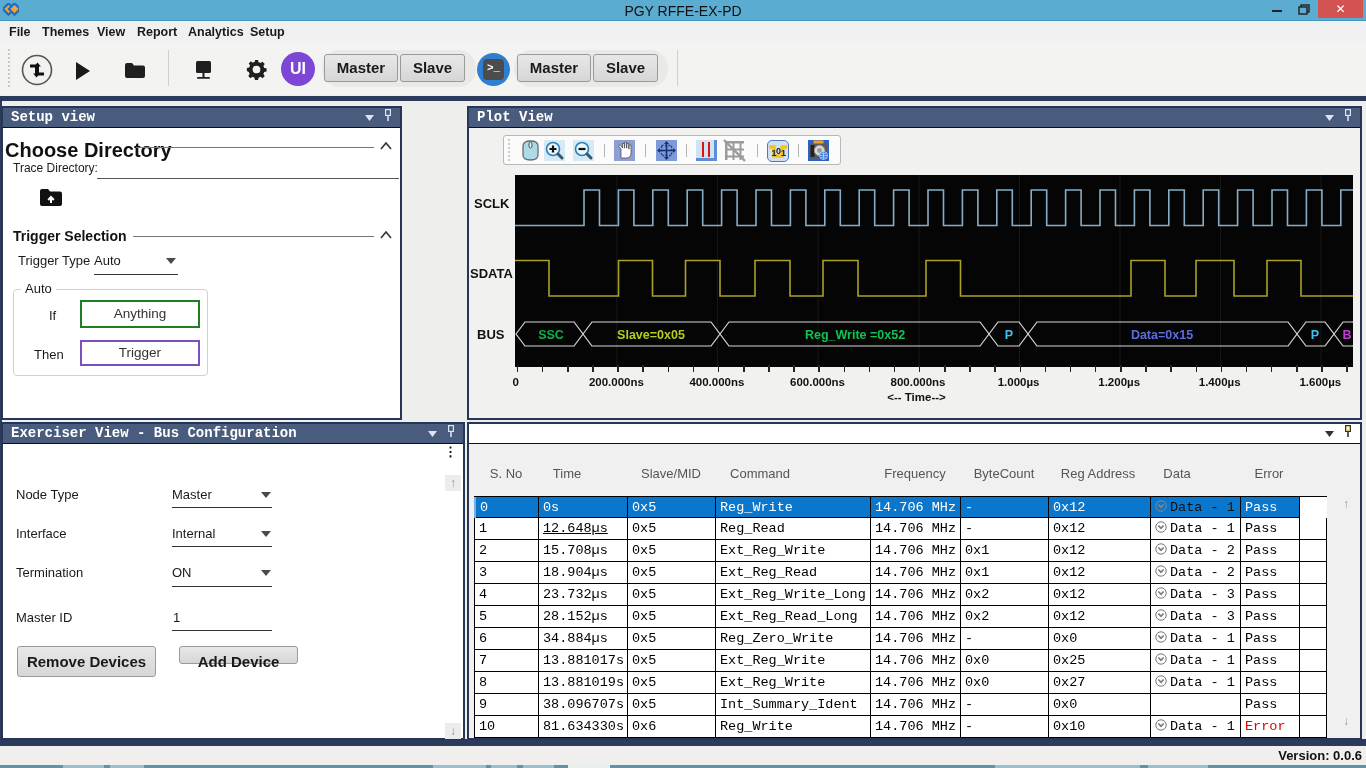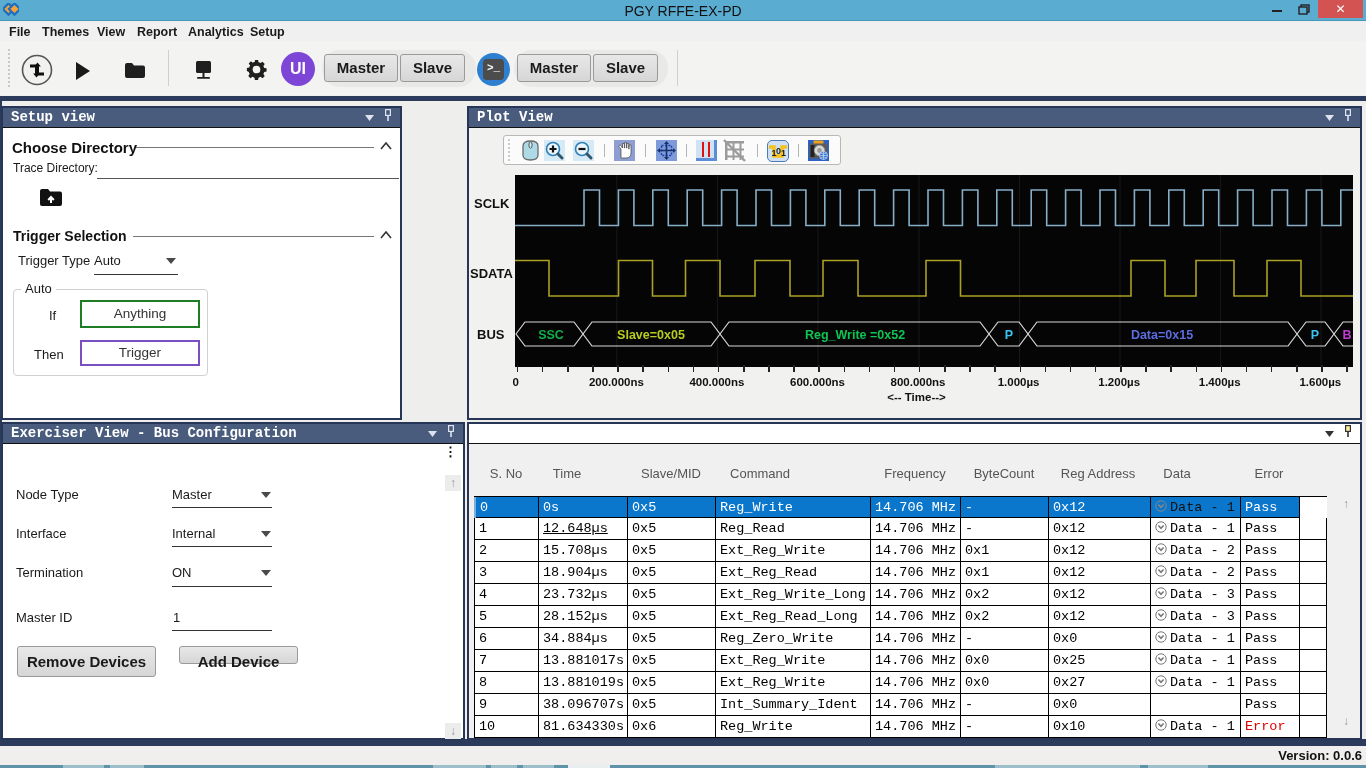--- a/index.html
+++ b/index.html
@@ -112,21 +112,21 @@
    <svg width="9" height="6" viewBox="0 0 9 6" style="margin-right:7px">
         <path d="M0 0 h9 l-4.5 6 Z" fill="#dde4ef"></path>
       </svg>
    <svg width="8" height="12" viewBox="0 0 8 12">
         <path d="M1 0 h6 v7 h-6 Z M3.2 7 h1.6 v5 h-1.6 Z" fill="#dde4ef"></path>
         <rect x="2.2" y="1.2" width="3.6" height="4.6" fill="#4a5c7e"></rect>
       </svg>
  </div>
  <div class="pbody">
 
-  <div class="abs" style="left:9px;top:11px;font-size:15px;font-weight:bold;color:#111;">Choose Directory</div>
+  <div class="abs" style="left:2px;top:11px;font-size:20px;font-weight:bold;color:#111;">Choose Directory</div>
   <div class="hline" style="left:133px;right:26px;top:19px;"></div>
   <svg class="abs" style="right:8px;top:14px" width="12" height="8" viewBox="0 0 12 8">
         <path d="M1 7 L6 1 L11 7" fill="none" stroke="#333" stroke-width="1.6"></path>
       </svg>
   <div class="abs" style="left:10px;top:33px;font-size:12px;color:#1a1a1a;">Trace Directory:</div>
   <div class="ul" style="left:94px;width:302px;top:50px;background:#555;"></div>
 
   <svg class="abs" style="left:36px;top:60px" width="24" height="19" viewBox="0 0 24 19">
     <path d="M1 3 q0-2 2-2 h6 l2 2.5 h10 q2 0 2 2 V16 q0 2-2 2 H3 q-2 0-2-2 Z" fill="#111"></path>
     <path d="M12 15 v-5 M9.2 12 L12 9 l2.8 3" stroke="#fff" stroke-width="2" fill="none"></path>

